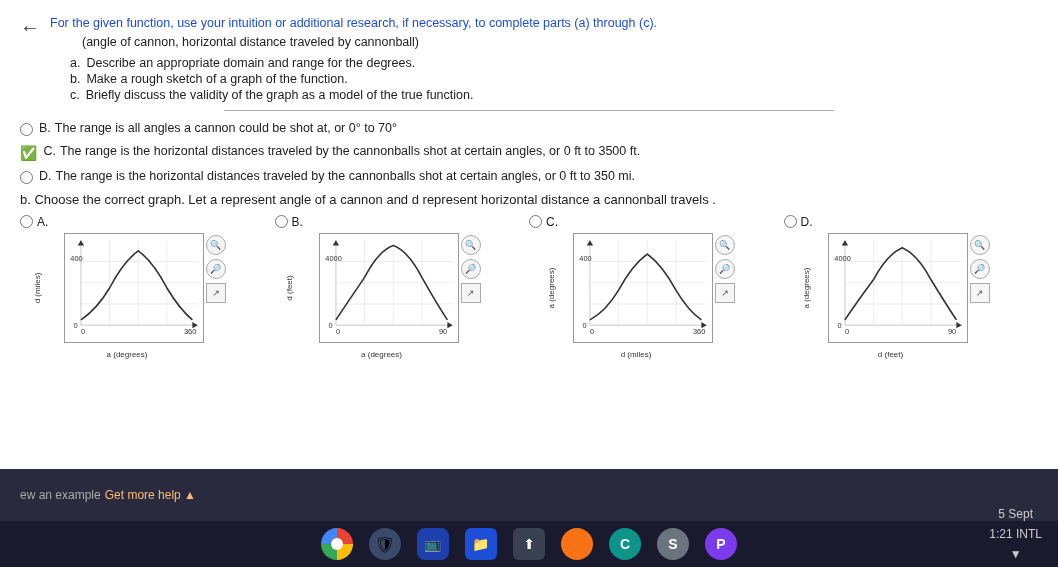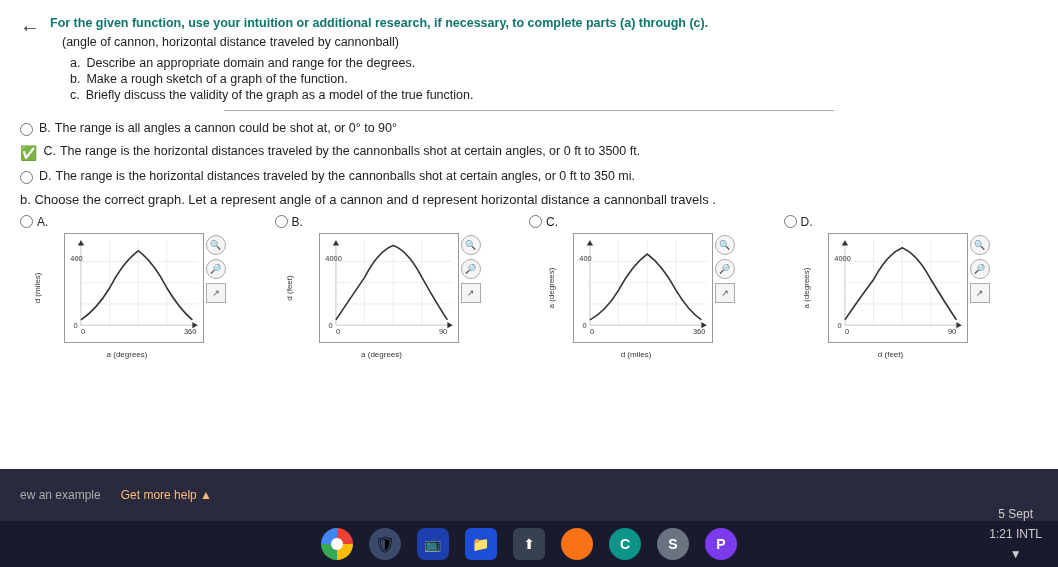--- a/index.html
+++ b/index.html
@@ -148,21 +148,21 @@
       height: 52px;
       display: flex;
       align-items: center;
       padding: 0 20px;
       justify-content: space-between;
     }
 
     .bottom-left {
       display: flex;
       align-items: center;
-      gap: 20px;
+      gap: 4px;
     }
 
     .bottom-actions {
       display: flex;
       gap: 10px;
       align-items: center;
     }
 
     .btn-clear {
       background: #fff;
@@ -245,22 +245,22 @@
     }
   </style>
 </head>
 <body>
 
 <div class="main-content">
 
   <div style="display:flex; align-items:flex-start; margin-bottom:6px;">
     <span class="back-btn" style="font-size:20px; margin-right:10px; margin-top:0px;">←</span>
     <div>
-      <div style="font-size:12.5px; color:#0f766e; line-height:1.5;font-weight:bold;">For the given function, use your intuition or additional research, if necessary, to complete parts (a) through (c).</div>
-      <div style="font-size:12.5px; color:#222; margin-left:12px; line-height:1.5;">(angle of cannon, horizontal distance traveled by cannonball)</div>
+      <div style="font-size:12.5px; color:#1d4ed8; line-height:1.5;">For the given function, use your intuition or additional research, if necessary, to complete parts (a) through (c).</div>
+      <div style="font-size:12.5px; color:#222; margin-left:32px; line-height:1.5;">(angle of cannon, horizontal distance traveled by cannonball)</div>
       <div style="margin-left:20px; margin-top:4px;">
         <div style="display:flex; font-size:12.5px; color:#222; margin-bottom:2px;">
           <span style="margin-right:6px; font-weight:500;">a.</span>
           <span>Describe an appropriate domain and range for the degrees.</span>
         </div>
         <div style="display:flex; font-size:12.5px; color:#222; margin-bottom:2px;">
           <span style="margin-right:6px; font-weight:500;">b.</span>
           <span>Make a rough sketch of a graph of the function.</span>
         </div>
         <div style="display:flex; font-size:12.5px; color:#222;">
@@ -271,21 +271,21 @@
     </div>
   </div>
 
   <hr class="divider">
 
   <div class="options-section">
 
     <div class="option-row">
       <input type="radio" name="range-option" style="">
       <span style="font-weight:500; margin-right:4px;">B.</span>
-      <span>The range is all angles a cannon could be shot at, or 0° to 90°</span>
+      <span>The range is all angles a cannon could be shot at, or 0° to 70°</span>
     </div>
 
     <div class="option-row">
       <span class="checkmark">✅</span>
       <span style="font-weight:500; margin-right:4px;">C.</span>
       <span>The range is the horizontal distances traveled by the cannonballs shot at certain angles, or 0 ft to 3500 ft.</span>
     </div>
 
     <div class="option-row">
       <input type="radio" name="range-option" style="">

